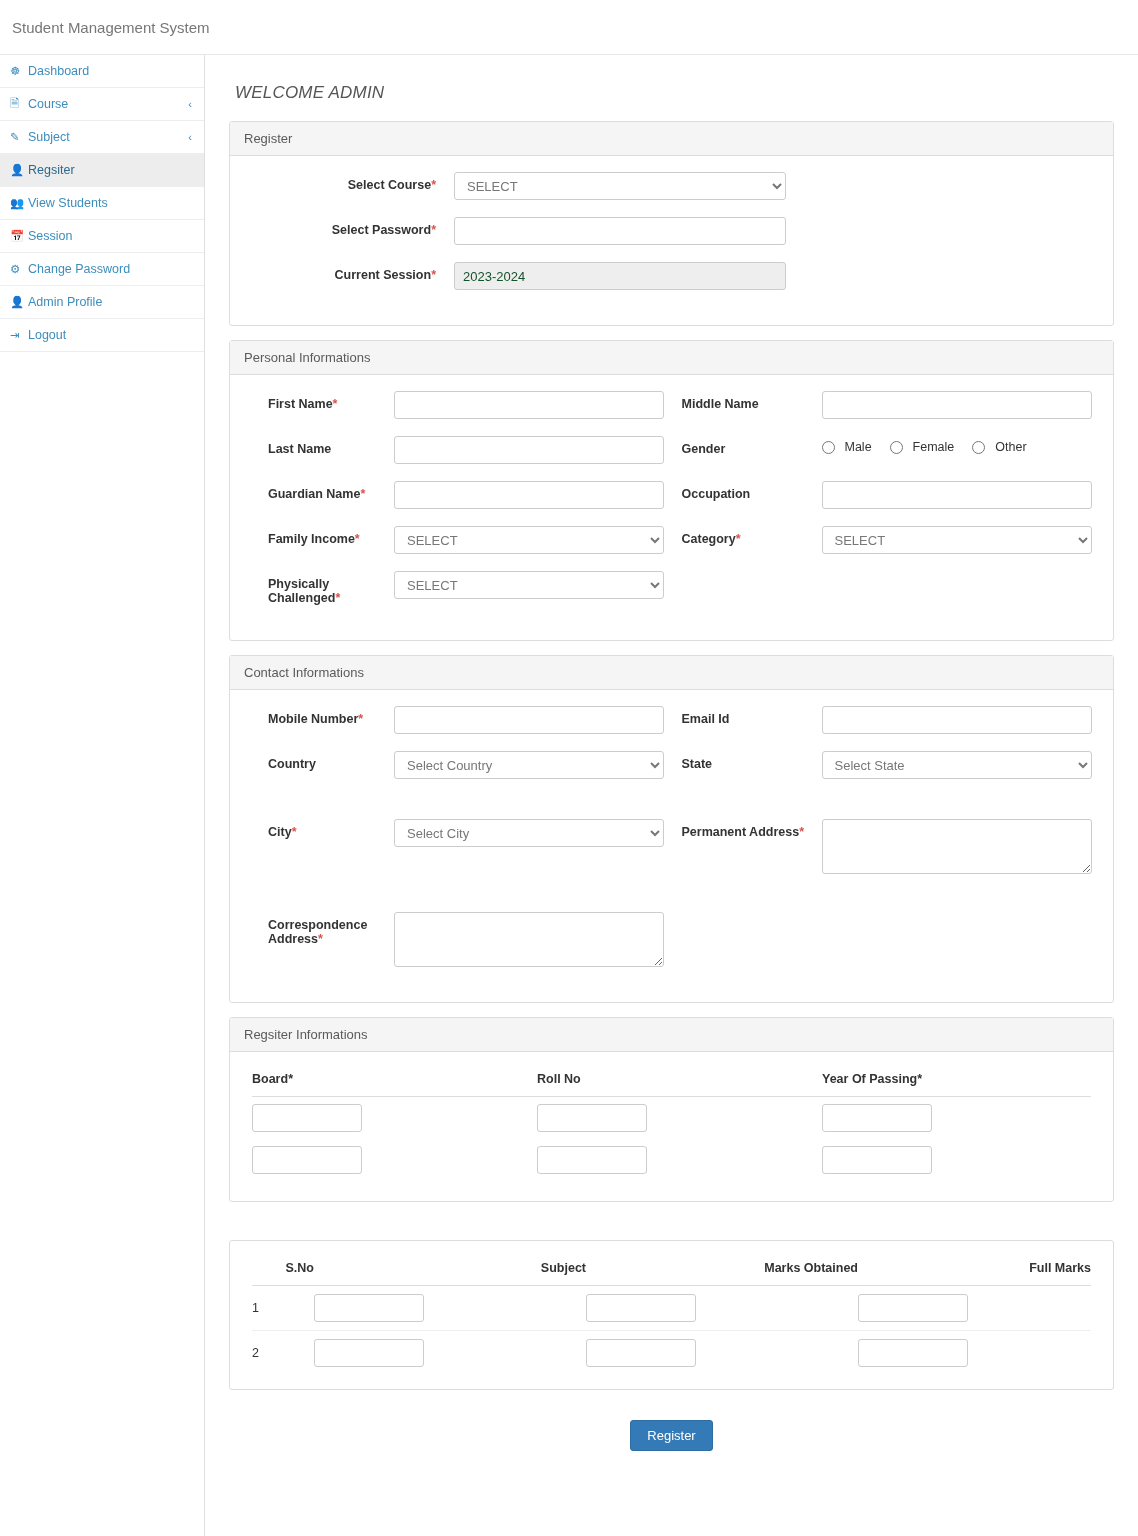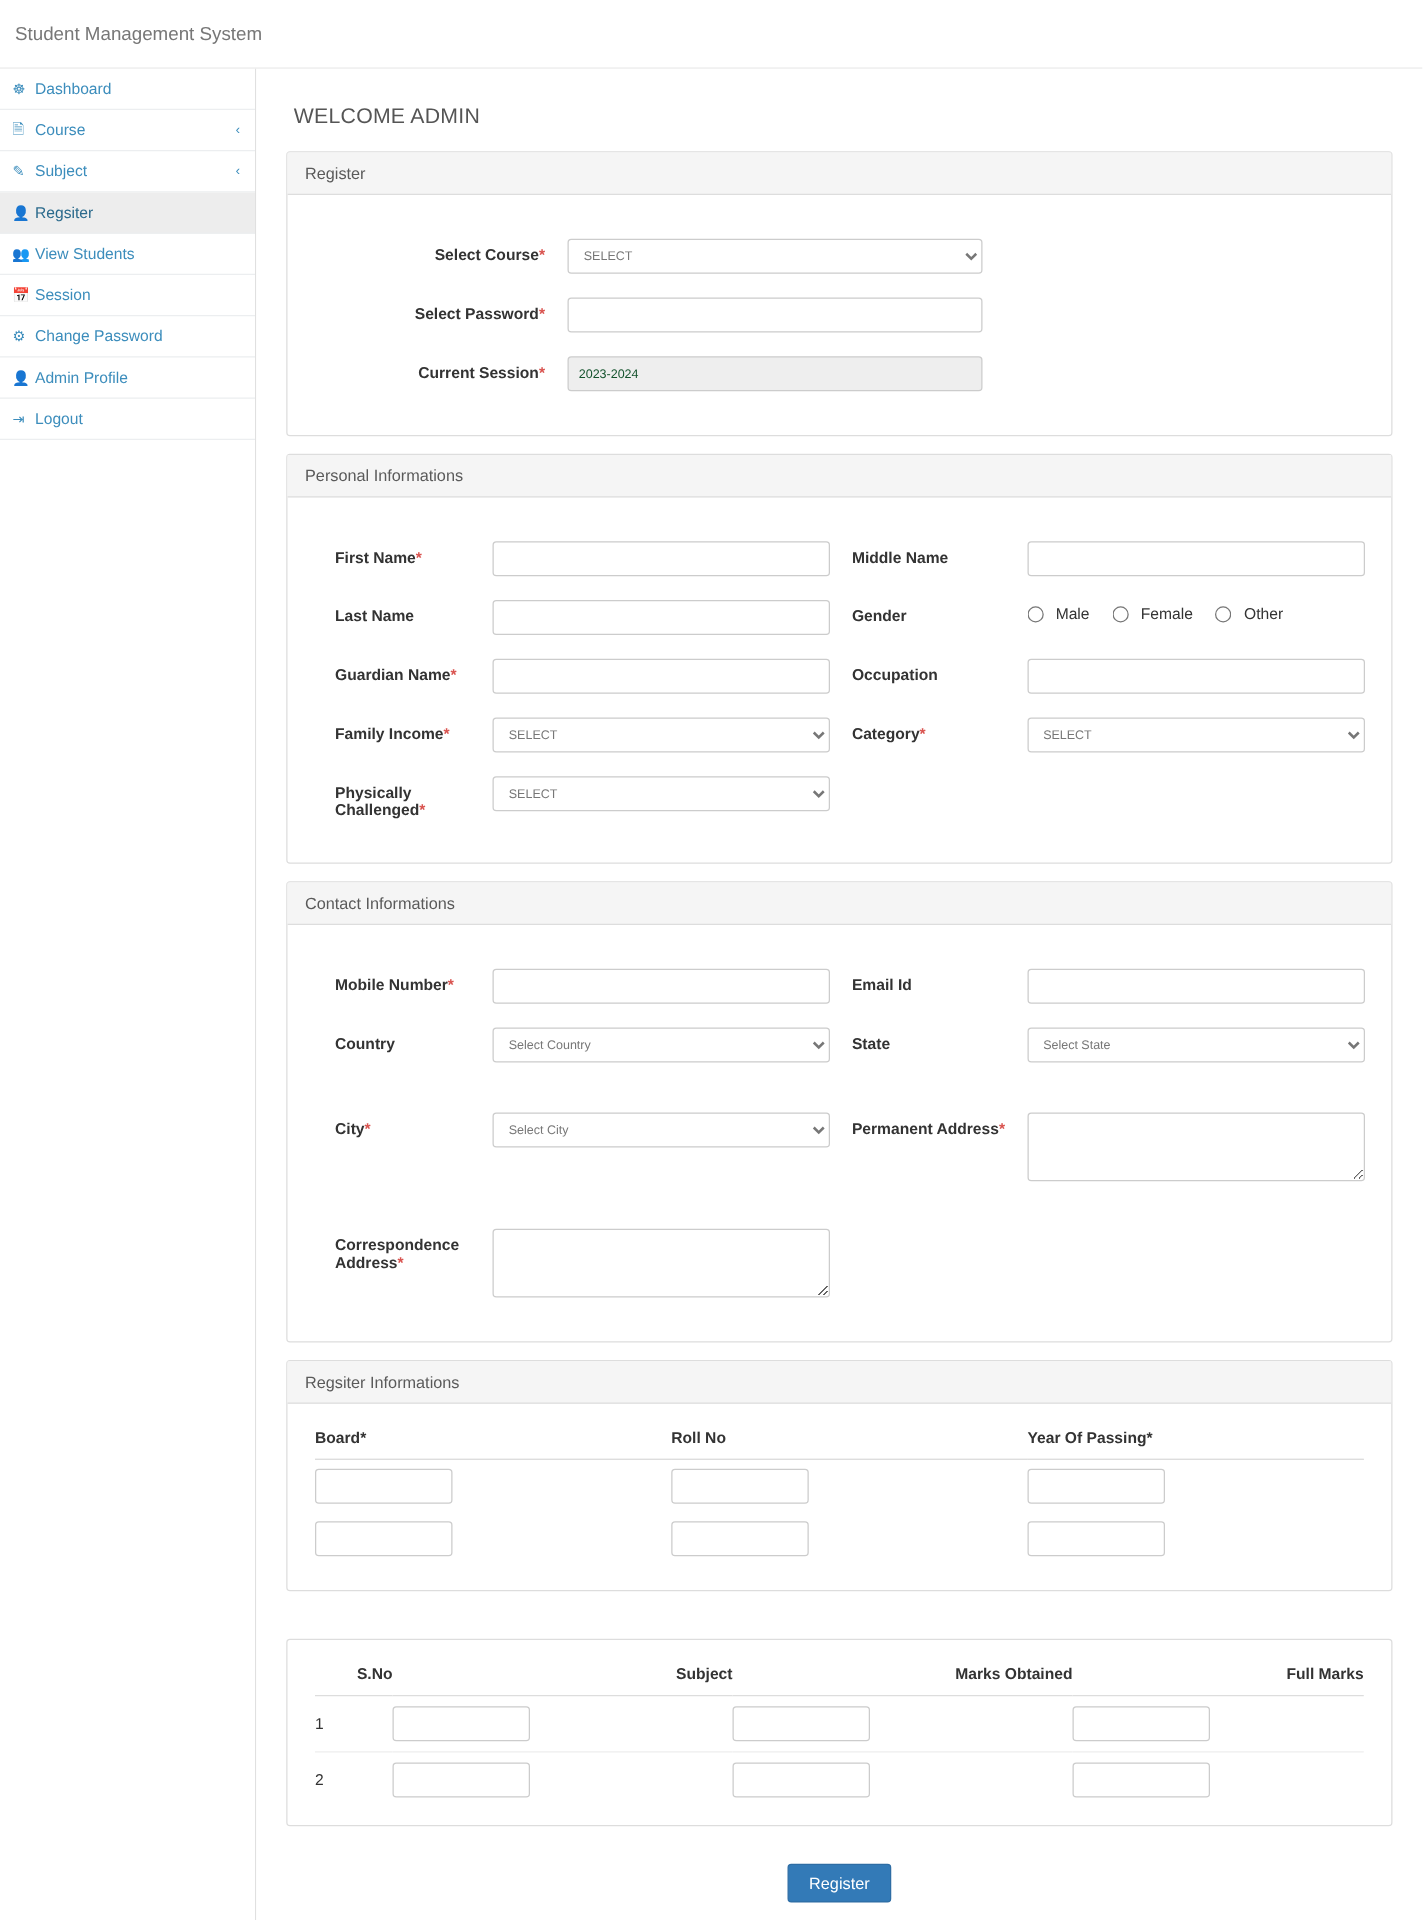--- a/index.html
+++ b/index.html
@@ -71,20 +71,21 @@
     flex: 1;
     background: #fff;
     padding: 0 24px;
   }
   .page-title {
     font-size: 17px;
     color: #555;
     font-weight: 400;
     margin: 28px 0 18px 6px;
     letter-spacing: 0.2px;
+    font-style: italic;
   }
 
   .panel {
     border: 1px solid #ddd;
     border-radius: 3px;
     background: #fff;
     margin-bottom: 14px;
   }
   .panel-head {
     background: #f5f5f5;
@@ -102,37 +103,37 @@
     color: #333;
     padding-top: 6px;
   }
   .lbl .req { color: #d9534f; font-weight: bold; }
   .lbl.reg { width: 210px; text-align: right; padding-right: 18px; }
   .lbl.p { width: 150px; padding-left: 24px; }
   .lbl.p2 { width: 150px; padding-left: 10px; }
 
   input[type="text"], select, textarea {
     font-family: "Liberation Sans", sans-serif;
-    font-size: 10px;
+    font-size: 13px;
     color: #777;
     border: 1px solid #ccc;
     border-radius: 3px;
     height: 28px;
     padding: 3px 8px;
     background: #fff;
     outline: none;
   }
   select { height: 28px; }
   textarea { height: 55px; resize: vertical; }
   input[readonly] { background: #eee; color: #14532d; }
 
   .field-reg { width: 332px; }
   .field-p { width: 270px; }
 
-  .rowline { display: flex; align-items: flex-start; margin-bottom: 17px; margin-top: 19px; }
+  .rowline { display: flex; align-items: flex-start; margin-bottom: 17px; }
 
   .radios { display: flex; align-items: center; padding-top: 4px; gap: 6px; font-size: 12.5px; color:#333;}
   .radios input { margin: 0 4px 0 12px; }
   .radios input:first-child { margin-left: 0; }
 
   
   .acad-table { width: 100%; border-collapse: collapse; }
   .acad-table th {
     text-align: left;
     font-size: 12.5px;

